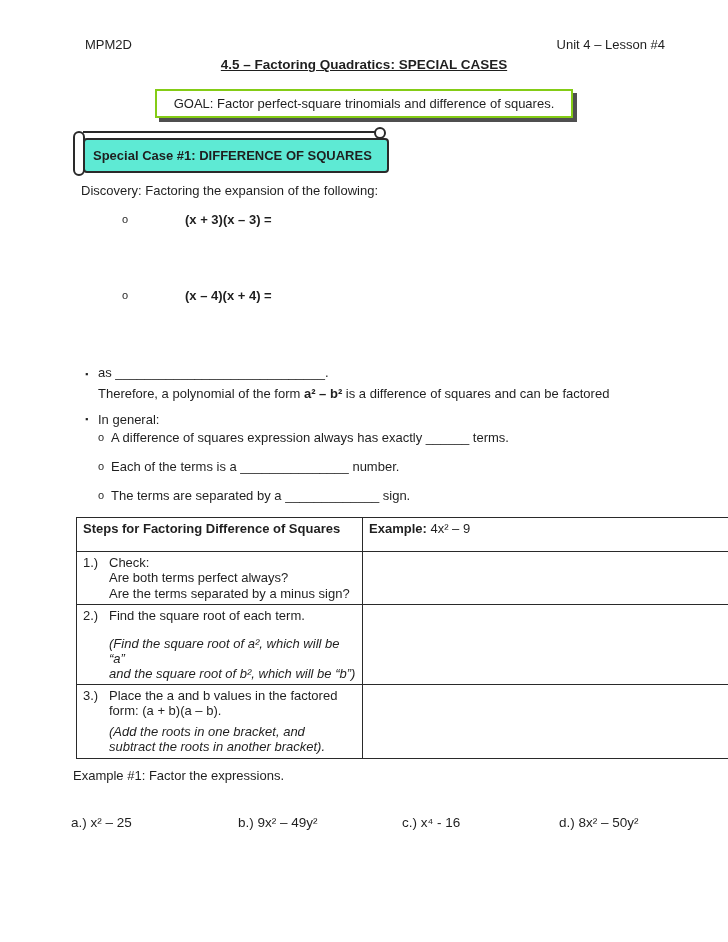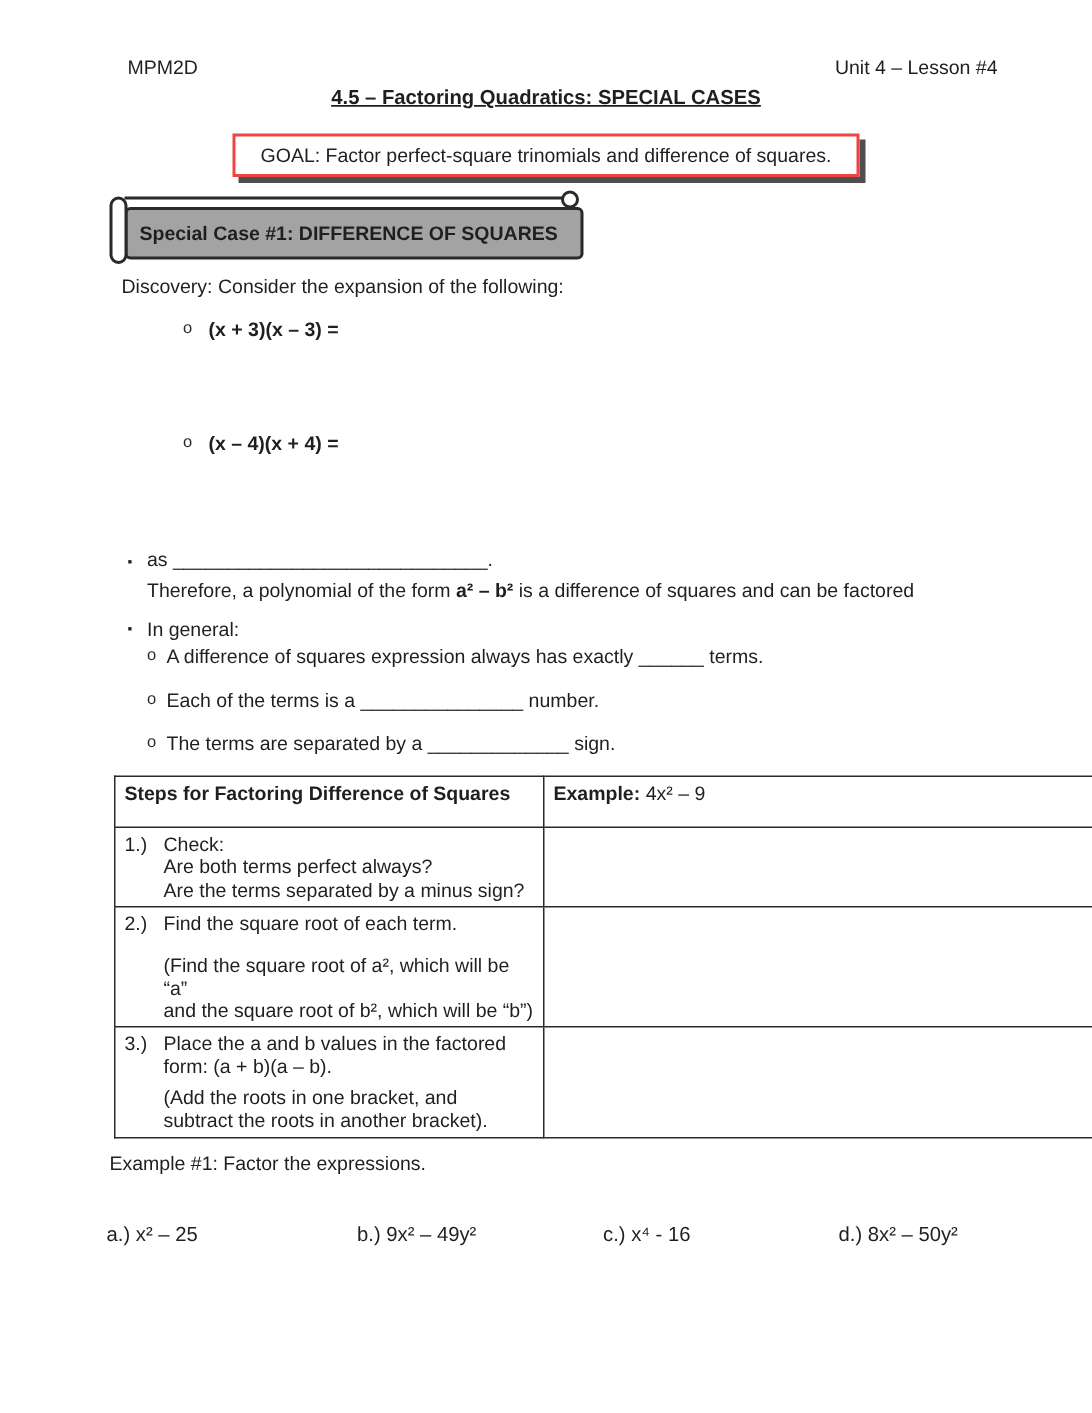--- a/index.html
+++ b/index.html
@@ -4,47 +4,47 @@
 <style>
   html,body{margin:0;padding:0;background:#e8e8e8;}
   .page{
     position:relative;width:728px;height:942px;background:#ffffff;
     font-family:"Liberation Sans","DejaVu Sans",sans-serif;
     font-size:13px;line-height:1.16;color:#1f1f1f;overflow:hidden;
     margin:0 auto;
   }
   .b{font-weight:bold}
   .u{}
-  .it{}
+  .it{font-style:italic}
 
   .hdr{display:flex;justify-content:space-between;padding:37px 63px 0 85px;align-items:flex-end;}
-  .title{margin-top:5px;text-align:center;font-weight:bold;font-size:13.5px;text-decoration:underline;}
+  .title{margin-top:5px;text-align:center;font-weight:bold;font-size:13.5px;}
   .title span{text-decoration:underline}
 
   .goal-box{
     width:fit-content;margin:16px auto 0 auto;padding:5px 17px;
-    border:2px solid #ef4444;background:#fff;box-shadow:4px 4px 0 #4f4f4f;
+    border:2px solid #84cc16;background:#fff;box-shadow:4px 4px 0 #4f4f4f;
   }
 
   .banner{position:relative;width:320px;height:47px;margin:12px 0 0 73px;}
   .banner-topline{position:absolute;left:10px;top:1px;width:298px;height:0;border-top:2px solid #2a2a2a;}
   .banner-curl{position:absolute;left:301px;top:-3px;width:8px;height:8px;border:2px solid #2a2a2a;border-radius:50%;background:#fff;box-sizing:content-box;}
   .banner-roll{position:absolute;left:0;top:1px;width:12px;height:45px;border:2px solid #2a2a2a;border-radius:6px;background:#fff;box-sizing:border-box;z-index:2;}
   .banner-face{
     position:absolute;left:10px;top:8px;width:306px;height:35px;
-    border:2px solid #2a2a2a;border-radius:4px;background:#a3a3a3;box-sizing:border-box;
+    border:2px solid #2a2a2a;border-radius:4px;background:#5eead4;box-sizing:border-box;
     display:flex;align-items:center;padding-left:8px;font-weight:bold;font-size:13px;
   }
 
   .discovery{margin:6px 0 0 81px;}
 
   .exp-row{display:flex;margin-left:122px;}
   .exp-row.first{margin-top:14px;margin-bottom:61px;}
   .ci{flex:none;width:17px;font-size:11px;color:#2a2a2a;padding-top:1px;}
-  .exp-expr{font-weight:bold;}
+  .exp-expr{font-weight:bold;margin-left:46px;}
 
   .bullet-row{display:flex;margin-left:85px;}
   .sq{flex:none;width:13px;font-size:9px;padding-top:2px;color:#1f1f1f;}
   .therefore-block{margin-top:59px;line-height:21px;}
   .ingeneral-block{margin-top:8px;}
 
   .sub-list{margin:3px 0 0 98px;}
   .sub-row{display:flex;margin-bottom:14px;}
   .sub-row .ci{width:13px;}
 
@@ -87,21 +87,21 @@
   <div class="banner">
     <div class="banner-topline"></div>
     <div class="banner-curl"></div>
     <div class="banner-roll"></div>
     <div class="banner-face">
       <span>Special Case #1: DIFFERENCE OF SQUARES</span>
     </div>
   </div>
 
   <div class="discovery">
-    <span class="u">Discovery</span><span>: Consider the expansion of the following:</span>
+    <span class="u">Discovery</span><span>: Factoring the expansion of the following:</span>
   </div>
 
   <div class="exp-row first">
     <span class="ci">o</span>
     <span class="exp-expr">(x + 3)(x – 3) =</span>
   </div>
   <div class="exp-row">
     <span class="ci">o</span>
     <span class="exp-expr">(x – 4)(x + 4) =</span>
   </div>

